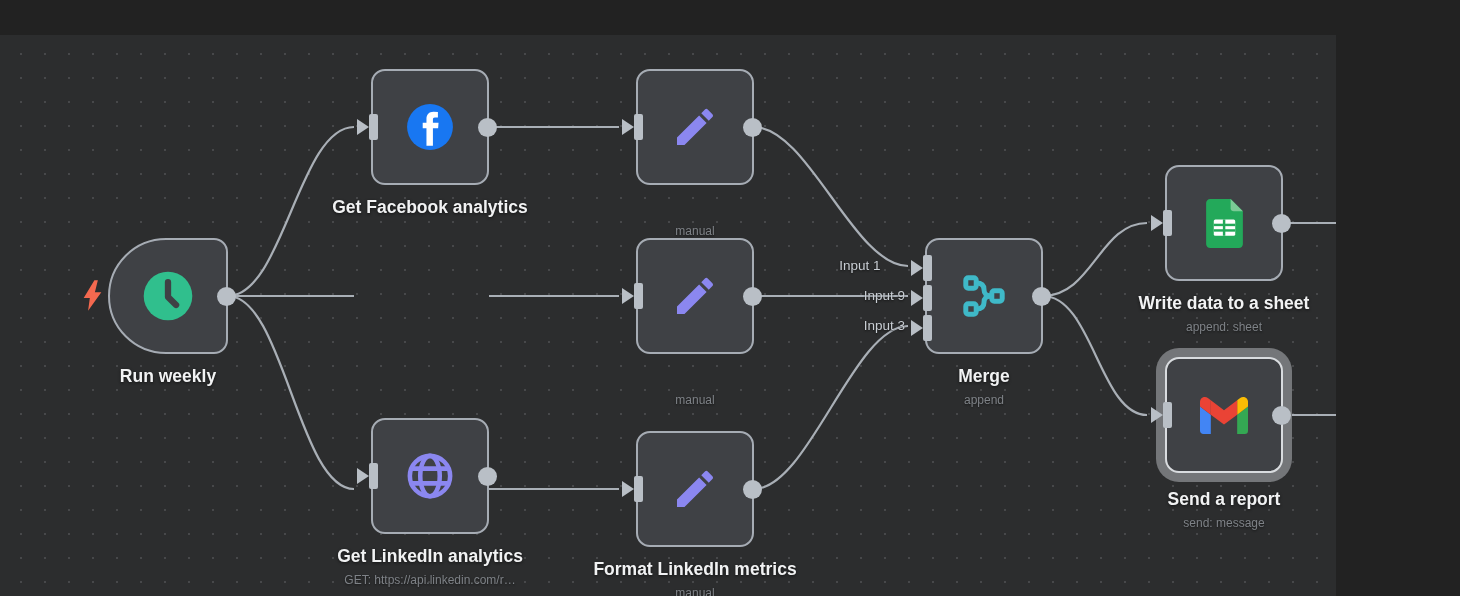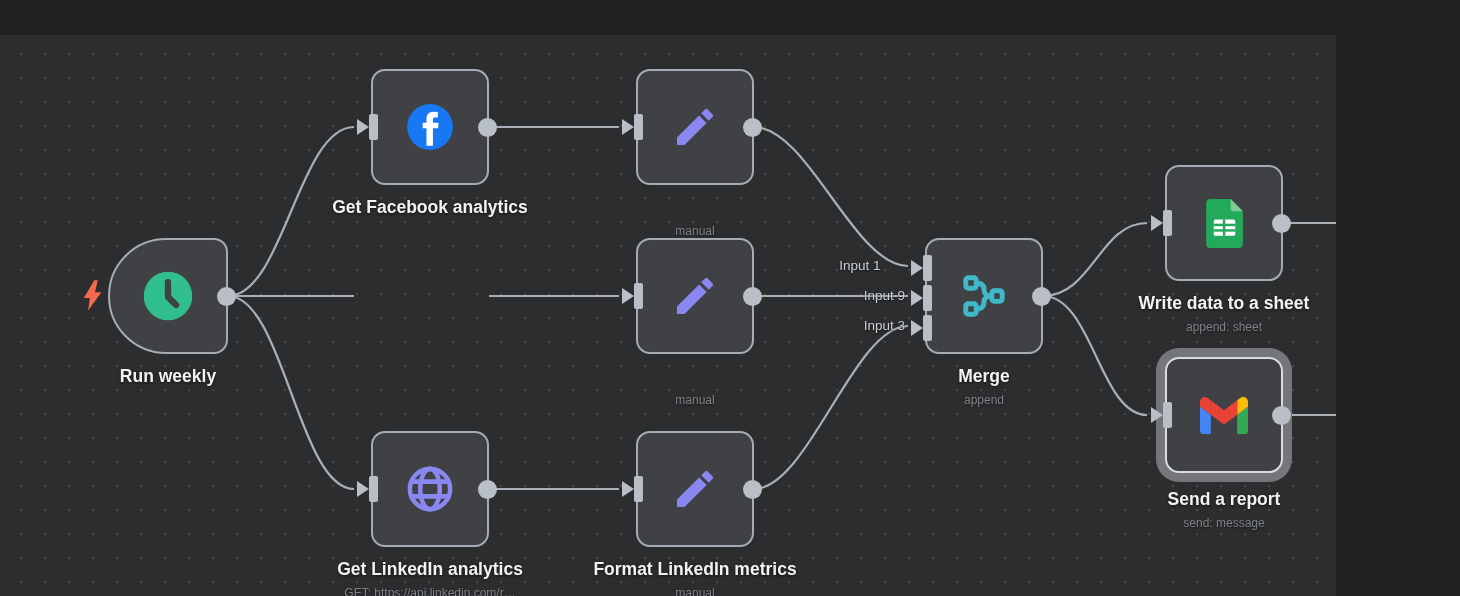--- a/index.html
+++ b/index.html
@@ -127,21 +127,21 @@
           <i class="bar"></i>
         </span>
       <svg class="icon" width="48" height="48" viewBox="0 0 24 24">
         <path style="fill:var(--purple)" d="M3 17.25V21h3.75L17.81 9.94l-3.75-3.75L3 17.25zM20.71 7.04c.39-.39.39-1.02 0-1.41l-2.34-2.34a.996.996 0 0 0-1.41 0l-1.83 1.83 3.75 3.75 1.83-1.83z"></path>
       </svg>
       <span class="outdot"></span>
     </div>
     <div class="subtitle">manual</div>
   </div>
 
-  <div class="node" style="left:371px;top:396px">
+  <div class="node" style="left:371px;top:383px">
     <div class="box">
       <span class="inconn">
           <i class="tri"></i>
           <i class="bar"></i>
         </span>
       <svg class="icon" width="52" height="52" viewBox="0 0 24 24">
         <g style="stroke:var(--purple)" stroke-width="2.1" fill="none">
           <circle cx="12" cy="12" r="9.3"></circle>
           <ellipse cx="12" cy="12" rx="4.5" ry="9.3"></ellipse>
           <line x1="3.4" y1="8.6" x2="20.6" y2="8.6"></line>

